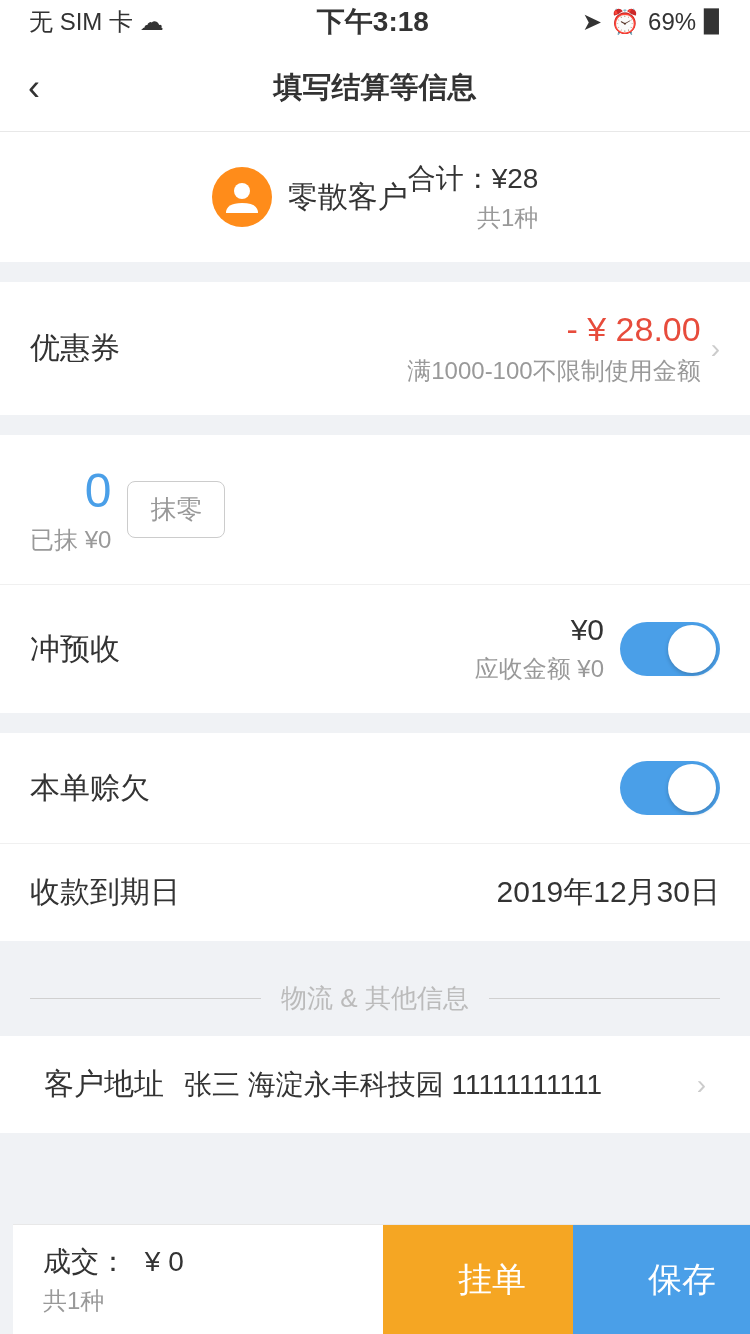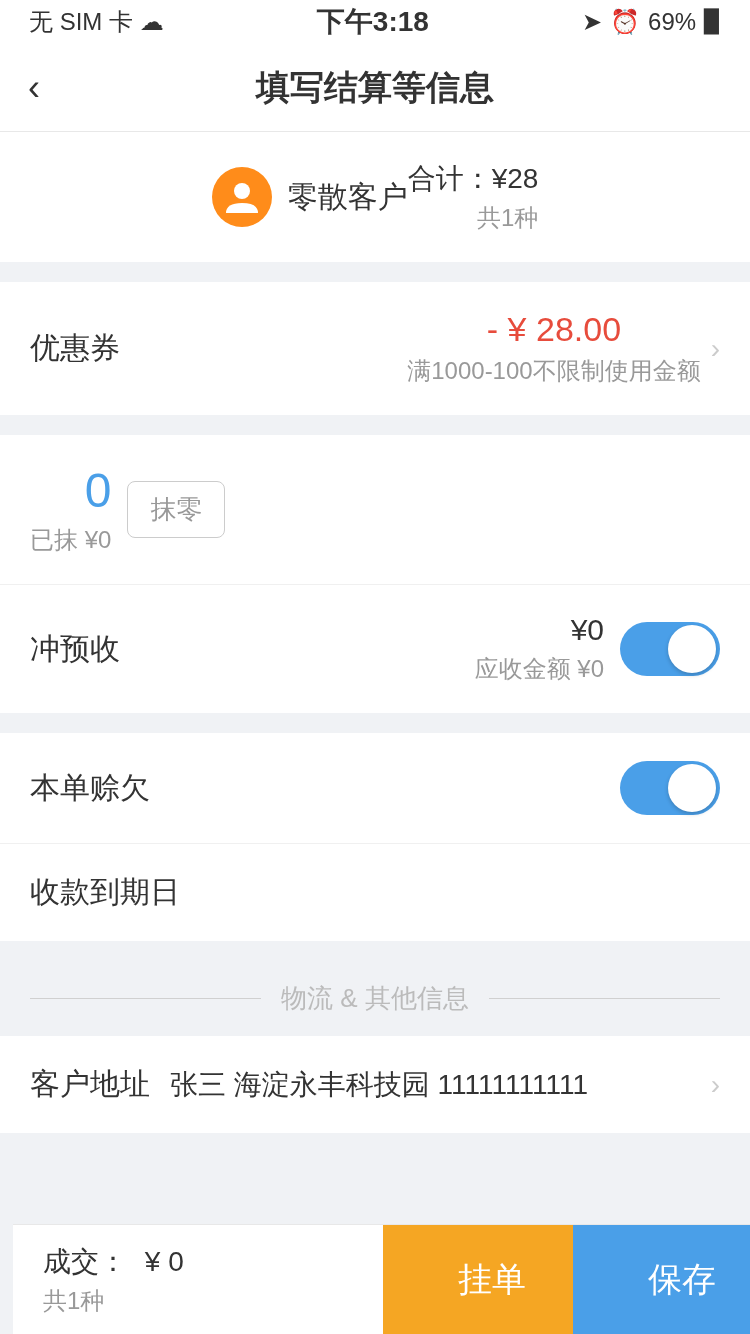--- a/index.html
+++ b/index.html
@@ -39,21 +39,21 @@
       border-bottom: 1px solid #e8e8e8;
     }
     .nav-back {
       position: absolute;
       left: 28px;
       font-size: 36px;
       color: #333;
       cursor: pointer;
     }
     .nav-title {
-      font-size: 34px;
+      font-size: 29px;
       font-weight: 600;
       color: #333;
     }
 
     
     .content {
       flex: 1;
       padding-bottom: 120px;
     }
 
@@ -102,21 +102,21 @@
     .row-value-blue { font-size: 48px; color: #4a9fe8; font-weight: 400; }
     .row-sub { font-size: 24px; color: #999; margin-top: 6px; }
     .row-sub-col { display: flex; flex-direction: column; align-items: flex-end; }
 
     
     .coupon-right {
       display: flex;
       align-items: center;
       gap: 10px;
     }
-    .coupon-text-col { text-align: center; }
+    .coupon-text-col { text-align: right; }
     .chevron-icon { color: #ccc; font-size: 28px; }
 
     
     .round-zero-btn {
       border: 1px solid #ccc;
       border-radius: 8px;
       padding: 10px 22px;
       font-size: 26px;
       color: #999;
       background: #fff;
@@ -158,21 +158,21 @@
     }
     .section-label-line {
       flex: 1;
       height: 1px;
       background: #d0d0d0;
     }
 
     
     .address-row {
       background: #fff;
-      padding: 28px 30px;
+      padding: 28px 44px;
       display: flex;
       align-items: center;
       justify-content: space-between;
     }
     .address-label { font-size: 30px; color: #333; flex-shrink: 0; margin-right: 20px; }
     .address-value { font-size: 28px; color: #333; flex: 1; }
     .address-chevron { color: #ccc; font-size: 28px; margin-left: 10px; }
 
     
     .bottom-bar {
@@ -296,20 +296,21 @@
       <span class="row-label">本单赊欠</span>
       <div class="row-right">
         <div class="toggle">
           <div class="toggle-knob"></div>
         </div>
       </div>
     </div>
 
     <div class="section-row">
       <span class="row-label">收款到期日</span>
+      <span class="row-value">2019年12月30日</span>
     </div>
   </div>
 
   <div class="section-label">
     <div class="section-label-line"></div>
     <span>物流 &amp; 其他信息</span>
     <div class="section-label-line"></div>
   </div>
 
   <div class="section-white">

